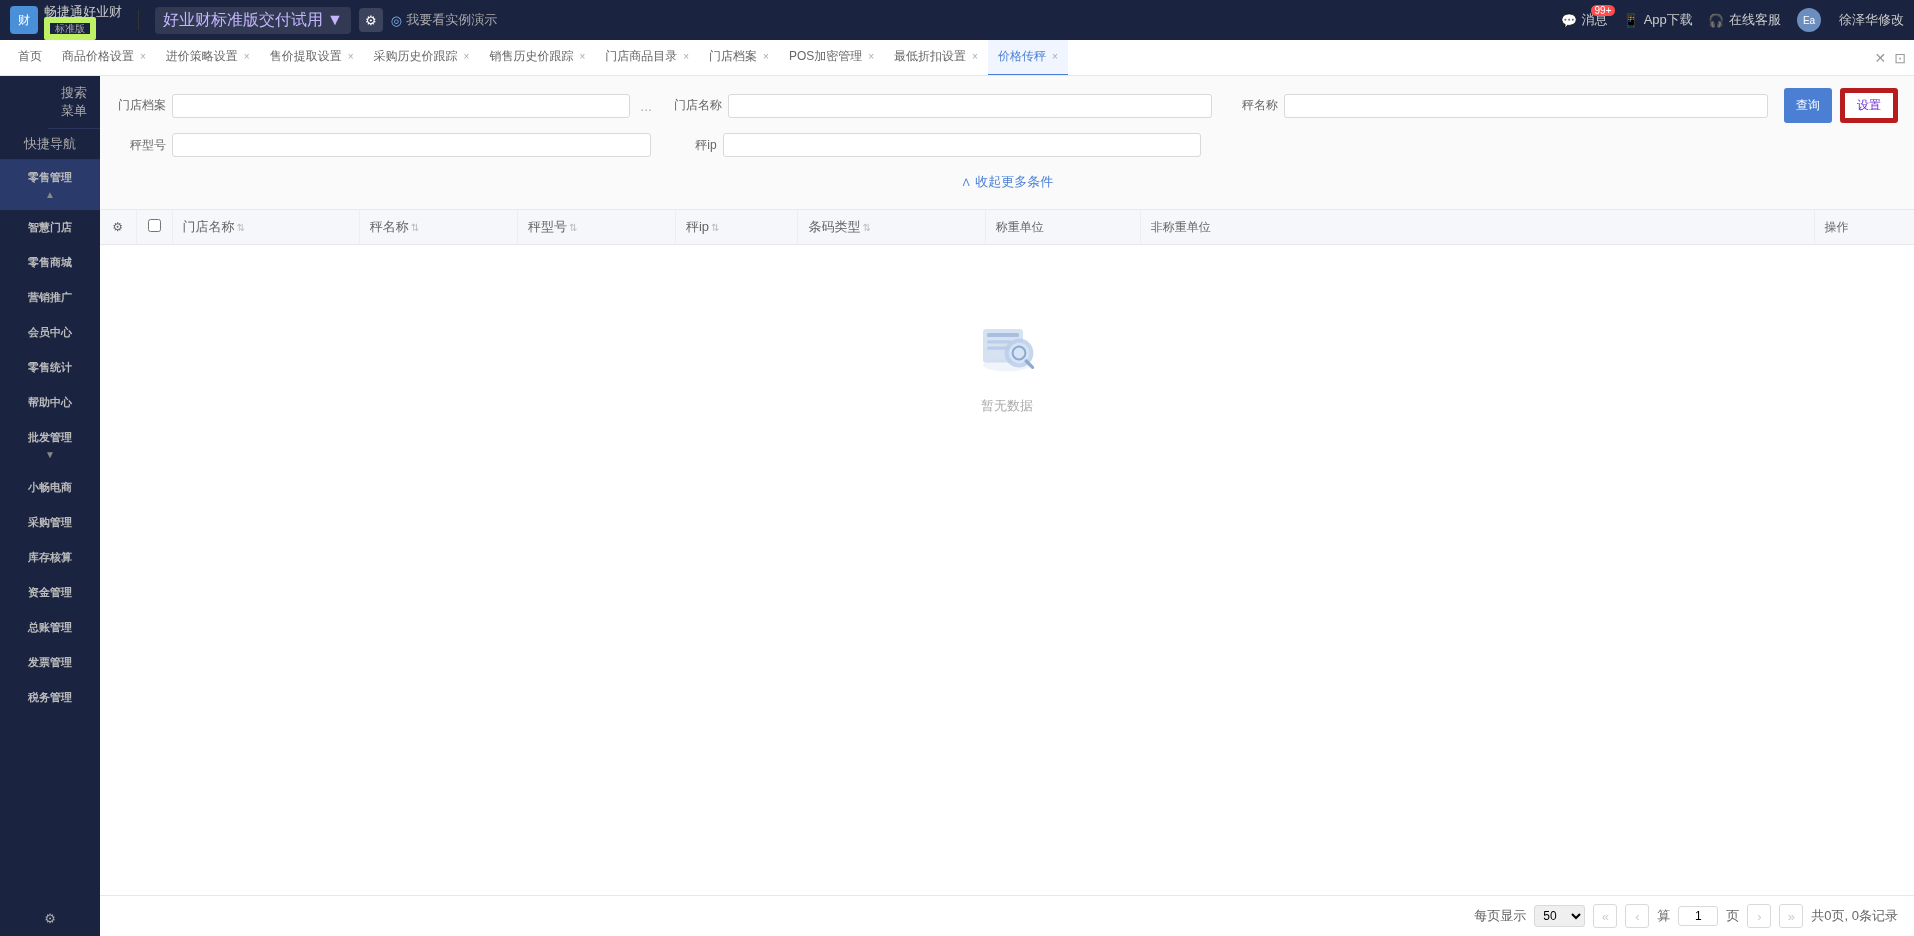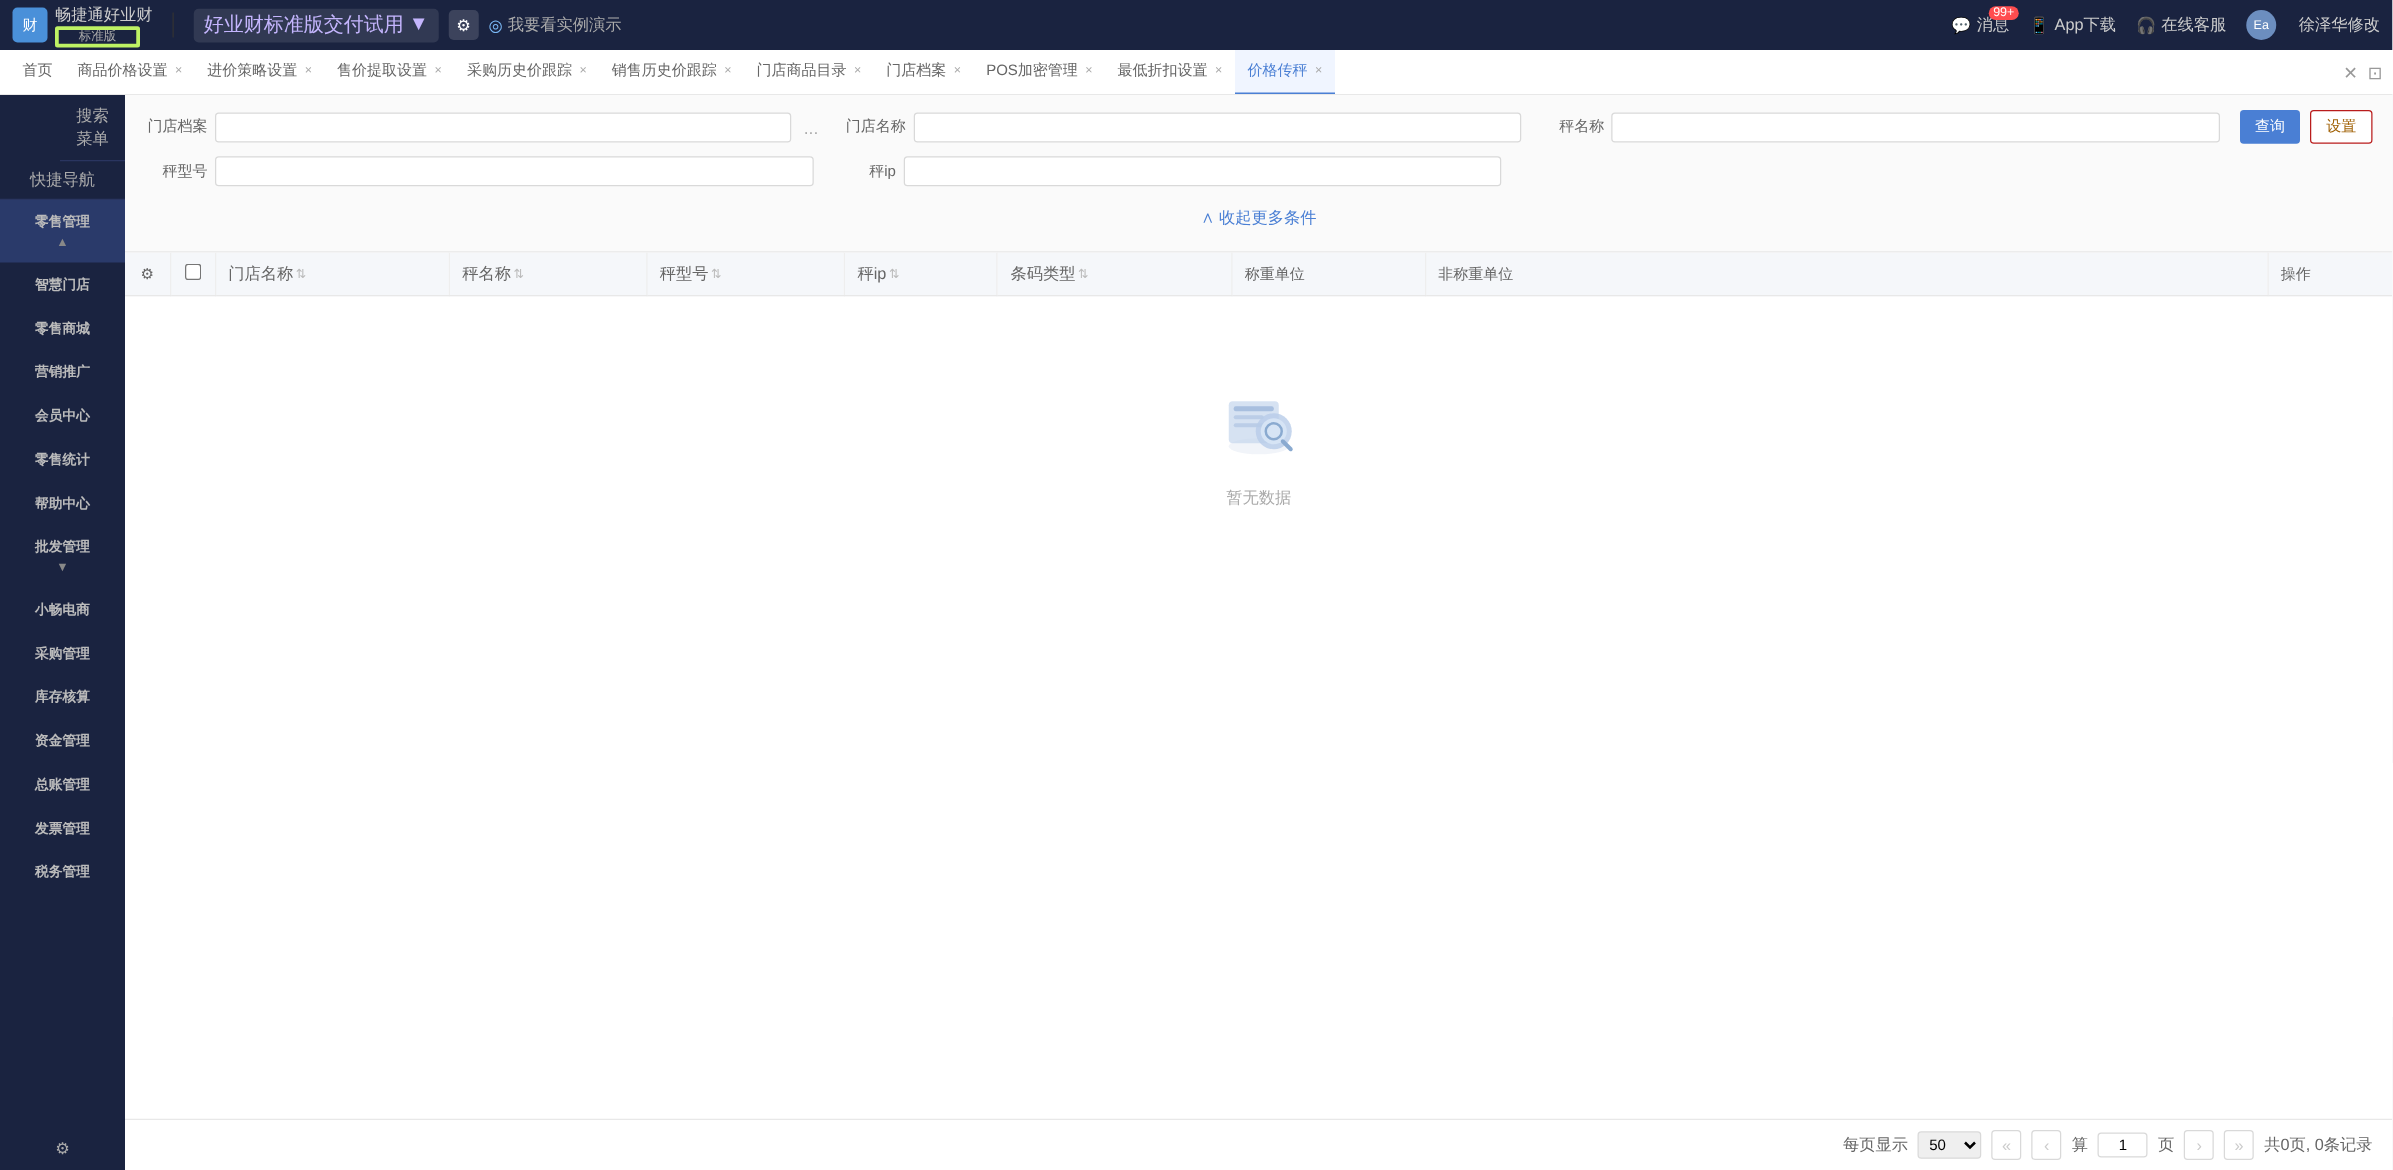--- a/index.html
+++ b/index.html
@@ -7,21 +7,21 @@
 
     
     .top-header {
       display: flex; align-items: center; background: #1a2340; color: #fff;
       height: 40px; padding: 0 10px; justify-content: space-between; flex-shrink: 0;
     }
     .top-header-left { display: flex; align-items: center; gap: 8px; }
     .app-logo { display: flex; align-items: center; gap: 6px; }
     .app-logo-icon { width: 28px; height: 28px; background: #4a90d9; border-radius: 4px; display: flex; align-items: center; justify-content: center; font-size: 12px; color: #fff; }
     .app-logo-text { font-size: 12px; color: #ccc; line-height: 1.2; }
-    .version-badge { font-size: 10px; color: #aaa; border: 3px solid #bef264; border-radius: 2px; padding: 0 16px; margin-top: 44px; }
+    .version-badge { font-size: 10px; color: #aaa; border: 6px solid #bef264; border-radius: 2px; padding: 0 5px; margin-top: 44px; }
     .top-header-selector { display: flex; align-items: center; gap: 4px; background: rgba(255,255,255,0.1); border-radius: 4px; padding: 3px 8px; cursor: pointer; }
     .top-header-selector span { font-size: 16px; color: #c4b5fd; }
     .demo-btn { display: flex; align-items: center; gap: 4px; color: #aaa; font-size: 12px; cursor: pointer; }
     .top-header-right { display: flex; align-items: center; gap: 16px; }
     .header-btn { display: flex; align-items: center; gap: 4px; color: #ccc; font-size: 12px; cursor: pointer; position: relative; }
     .badge { background: #ff4d4f; color: #fff; font-size: 10px; border-radius: 8px; padding: 0 4px; position: absolute; top: -6px; right: -8px; }
     .user-info { display: flex; align-items: center; gap: 18px; color: #ccc; font-size: 12px; }
     .user-avatar { width: 24px; height: 24px; background: #6c8ebf; border-radius: 50%; display: flex; align-items: center; justify-content: center; color: #fff; font-size: 10px; }
 
     
@@ -234,21 +234,21 @@
         <div class="filter-item">
           <label class="filter-label">门店名称</label>
           <input class="filter-input" type="text" style="">
         </div>
         <div class="filter-item">
           <label class="filter-label">秤名称</label>
           <input class="filter-input" type="text" style="">
         </div>
         <div style="display:flex;gap:8px;flex-shrink:0;">
           <button class="btn btn-primary">查询</button>
-          <button class="btn btn-outline" style="border:1px solid #b91c1c;color:#a16207;text-align:right;">设置</button>
+          <button class="btn btn-outline" style="border:5px solid #b91c1c;color:#6d28d9;text-align:right;">设置</button>
         </div>
       </div>
       <div class="filter-row">
         <div class="filter-item">
           <label class="filter-label">秤型号</label>
           <input class="filter-input" type="text" style="">
         </div>
         <div class="filter-item">
           <label class="filter-label">秤ip</label>
           <input class="filter-input" type="text" style="">

